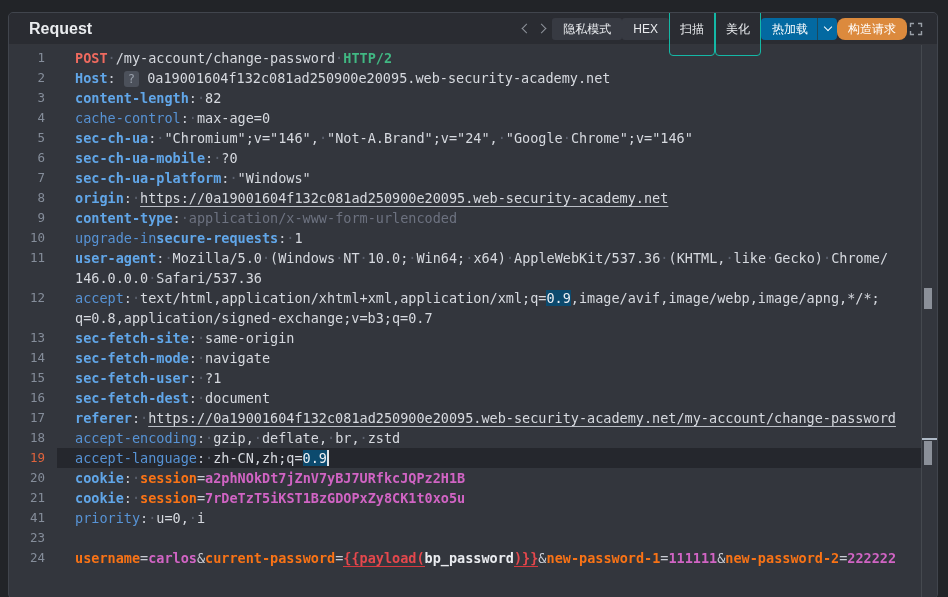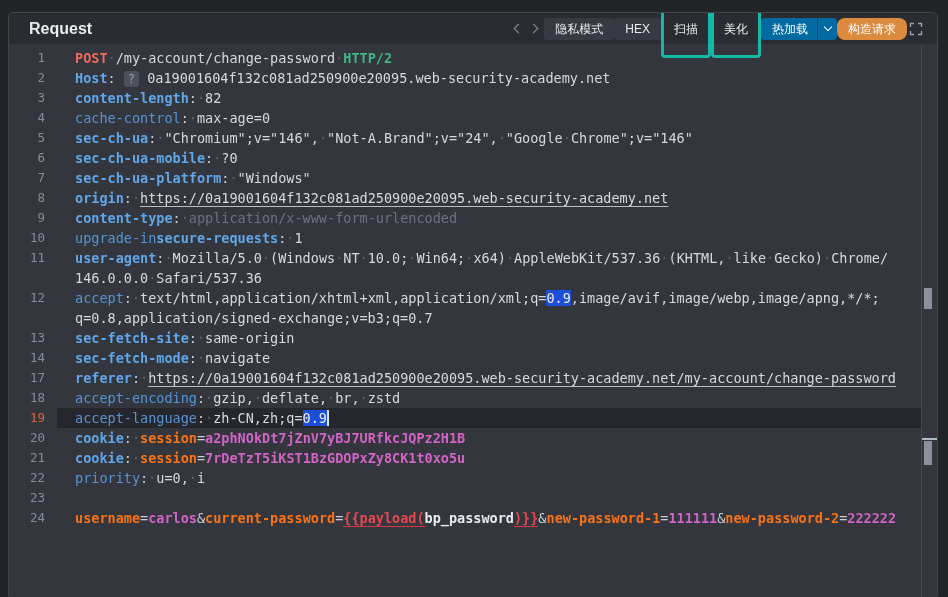--- a/index.html
+++ b/index.html
@@ -25,21 +25,21 @@
   }
   .tb-title { color: #e9ebee; font-weight: bold; font-size: 16px; }
   .tb-right { margin-left: auto; display: flex; align-items: center; }
   .navchev { width: 18px; height: 18px; display: flex; align-items: center; justify-content: center; cursor: pointer; }
   .navchev i { width: 7px; height: 7px; border-left: 1.6px solid #8e939b; border-bottom: 1.6px solid #8e939b; display:block; }
   .navchev.prev i { transform: rotate(45deg); margin-left: 3px; }
   .navchev.next i { transform: rotate(-135deg); margin-right: 3px; }
   .btn { font-size: 12px; line-height: 1; white-space: nowrap; cursor: pointer;
          font-family: "Liberation Sans", sans-serif; }
   .btn-flat { background: #373a42; color: #e9ebee; padding: 5px 11px; border-radius: 3px; }
-  .btn-outline { background: transparent; border: 3px solid #14b8a6; color: #e9ebee;
+  .btn-outline { background: transparent; border: 1px solid #14b8a6; color: #e9ebee;
                  padding: 20px 10px; border-radius: 4px; }
   .btn-orange { background: #dc8a3d; color: #ffffff; padding: 5px 11px; border-radius: 8px; }
   .split { display: flex; align-items: stretch; background: #0369a1; border-radius: 4px; overflow: hidden; }
   .split .main { padding: 5px 9px 5px 11px; color: #fff; font-size: 12px; line-height: 1; cursor: pointer; }
   .split .caret { width: 20px; border-left: 1px solid rgba(60,35,10,.45);
                   display: flex; align-items: center; justify-content: center; cursor: pointer; }
   .split .caret i { width: 6px; height: 6px; border-left: 1.6px solid #fff; border-bottom: 1.6px solid #fff;
                     transform: rotate(-45deg); margin-top: -3px; display:block; }
   .expand { width: 18px; height: 18px; display: flex; align-items: center; justify-content: center; cursor: pointer; }
 
@@ -65,21 +65,21 @@
   .ws  { color: #5d6370; }
   .dm  { color: #6d7280; }
   .mth { color: #ef6a5f; font-weight: bold; }
   .ver { color: #41b883; font-weight: bold; }
   .lnk { color: #d6d9df; text-decoration: underline; text-decoration-color: #b9bdc5; text-underline-offset: 3px; }
   .prm { color: #f97316; font-weight: bold; }
   .pv  { color: #d164c4; font-weight: bold; }
   .fz  { color: #e5484d; font-weight: bold; border-bottom: 1.6px solid #d63a3f; }
   .fa  { color: #e9ebef; font-weight: bold; }
   .bdg { background: #4c515b; color: #9aa1ac; border-radius: 3px; padding: 1px 4px; font-size: 12px; }
-  .sel { background: #1d4ed8; color: #eceef2; }
+  .sel { background: #0c4a6e; color: #eceef2; }
   .cur { display: inline-block; width: 2px; height: 16px; background: #dfe3e8;
          vertical-align: middle; margin-top: -2px; }
 
   
   .ruler { position: absolute; top: 0; right: 0; bottom: 0; width: 16px;
            border-left: 1px solid #45494f; background: #33363d; }
   .mk-selection { position: absolute; left: 2px; width: 8px; background: #8b9099; }
   .mk-cursor-line { position: absolute; left: 0; right: 0; background: #aeb9c6; }
 </style>
 </head>
@@ -126,26 +126,28 @@
         <div class="row"><div class="num">7</div><div class="code"><span class="kb">sec-ch-ua-platform</span><span class="pn">:</span><span class="ws">·</span><span class="v">"Windows"</span></div></div>
         <div class="row"><div class="num">8</div><div class="code"><span class="kb">origin</span><span class="pn">:</span><span class="ws">·</span><span class="lnk">https://0a19001604f132c081ad250900e20095.web-security-academy.net</span></div></div>
         <div class="row"><div class="num">9</div><div class="code"><span class="kb">content-type</span><span class="pn">:</span><span class="ws">·</span><span class="dm">application/x-www-form-urlencoded</span></div></div>
         <div class="row"><div class="num">10</div><div class="code"><span class="k">upgrade-in</span><span class="kb">secure-requests</span><span class="pn">:</span><span class="ws">·</span><span class="v">1</span></div></div>
         <div class="row"><div class="num">11</div><div class="code"><span class="kb">user-agent</span><span class="pn">:</span><span class="ws">·</span><span class="v">Mozilla/5.0</span><span class="ws">·</span><span class="v">(Windows</span><span class="ws">·</span><span class="v">NT</span><span class="ws">·</span><span class="v">10.0;</span><span class="ws">·</span><span class="v">Win64;</span><span class="ws">·</span><span class="v">x64)</span><span class="ws">·</span><span class="v">AppleWebKit/537.36</span><span class="ws">·</span><span class="v">(KHTML,</span><span class="ws">·</span><span class="v">like</span><span class="ws">·</span><span class="v">Gecko)</span><span class="ws">·</span><span class="v">Chrome/</span></div></div>
         <div class="row"><div class="num"></div><div class="code"><span class="v">146.0.0.0</span><span class="ws">·</span><span class="v">Safari/537.36</span></div></div>
         <div class="row"><div class="num">12</div><div class="code"><span class="k">accept</span><span class="pn">:</span><span class="ws">·</span><span class="v">text/html,application/xhtml+xml,application/xml;q=</span><span class="sel">0.9</span><span class="v">,image/avif,image/webp,image/apng,*/*;</span></div></div>
         <div class="row"><div class="num"></div><div class="code"><span class="v">q=0.8,application/signed-exchange;v=b3;q=0.7</span></div></div>
         <div class="row"><div class="num">13</div><div class="code"><span class="kb">sec-fetch-site</span><span class="pn">:</span><span class="ws">·</span><span class="v">same-origin</span></div></div>
         <div class="row"><div class="num">14</div><div class="code"><span class="kb">sec-fetch-mode</span><span class="pn">:</span><span class="ws">·</span><span class="v">navigate</span></div></div>
+        <div class="row"><div class="num">15</div><div class="code"><span class="kb">sec-fetch-user</span><span class="pn">:</span><span class="ws">·</span><span class="v">?1</span></div></div>
+        <div class="row"><div class="num">16</div><div class="code"><span class="kb">sec-fetch-dest</span><span class="pn">:</span><span class="ws">·</span><span class="v">document</span></div></div>
         <div class="row"><div class="num">17</div><div class="code"><span class="kb">referer</span><span class="pn">:</span><span class="ws">·</span><span class="lnk">https://0a19001604f132c081ad250900e20095.web-security-academy.net/my-account/change-password</span></div></div>
         <div class="row"><div class="num">18</div><div class="code"><span class="k">accept-encoding</span><span class="pn">:</span><span class="ws">·</span><span class="v">gzip,</span><span class="ws">·</span><span class="v">deflate,</span><span class="ws">·</span><span class="v">br,</span><span class="ws">·</span><span class="v">zstd</span></div></div>
         <div class="row active"><div class="num active">19</div><div class="code"><span class="k">accept-language</span><span class="pn">:</span><span class="ws">·</span><span class="v">zh-CN,zh;q=</span><span class="sel">0.9</span><span class="cur"></span></div></div>
         <div class="row"><div class="num">20</div><div class="code"><span class="kb">cookie</span><span class="pn">:</span><span class="ws">·</span><span class="prm">session</span><span class="pn">=</span><span class="pv">a2phNOkDt7jZnV7yBJ7URfkcJQPz2H1B</span></div></div>
         <div class="row"><div class="num">21</div><div class="code"><span class="kb">cookie</span><span class="pn">:</span><span class="ws">·</span><span class="prm">session</span><span class="pn">=</span><span class="pv">7rDeTzT5iKST1BzGDOPxZy8CK1t0xo5u</span></div></div>
-        <div class="row"><div class="num">22</div><div class="code"><span class="k">priority</span><span class="pn">:</span><span class="ws">·</span><span class="v">u=0,</span><span class="ws">·</span><span class="v">i</span></div></div>
+        <div class="row"><div class="num">41</div><div class="code"><span class="k">priority</span><span class="pn">:</span><span class="ws">·</span><span class="v">u=0,</span><span class="ws">·</span><span class="v">i</span></div></div>
         <div class="row"><div class="num">23</div><div class="code"></div></div>
         <div class="row"><div class="num">24</div><div class="code"><span class="prm">username</span><span class="pn">=</span><span class="pv">carlos</span><span class="pn">&amp;</span><span class="prm">current-password</span><span class="pn">=</span><span class="fz">{{payload(</span><span class="fa">bp_password</span><span class="fz">)}}</span><span class="pn">&amp;</span><span class="prm">new-password-1</span><span class="pn">=</span><span class="pv">111111</span><span class="pn">&amp;</span><span class="prm">new-password-2</span><span class="pn">=</span><span class="pv">222222</span></div></div>
       </div>
     <div class="ruler">
         <div class="mk-selection" style="top: 243px; height: 21px;"></div>
         <div class="mk-cursor-line" style="top: 393px; height: 2px;"></div>
         <div class="mk-selection" style="top: 396px; height: 24px;"></div>
       </div>
   </div>
 

